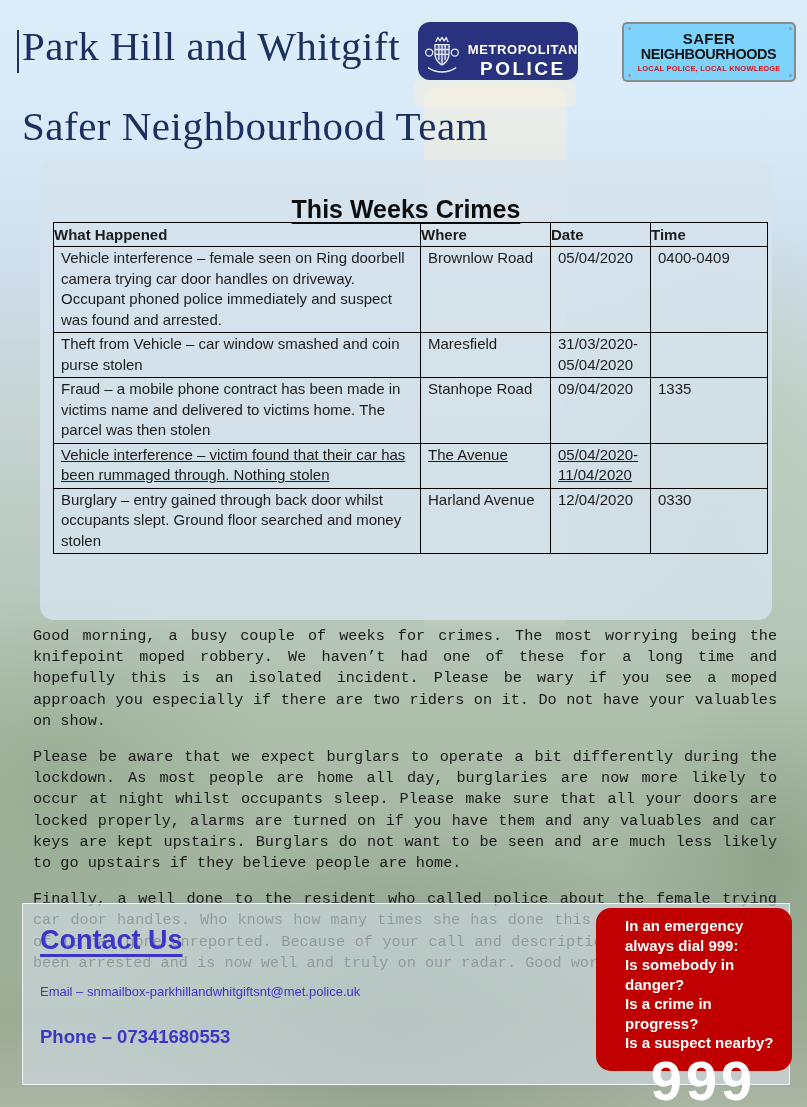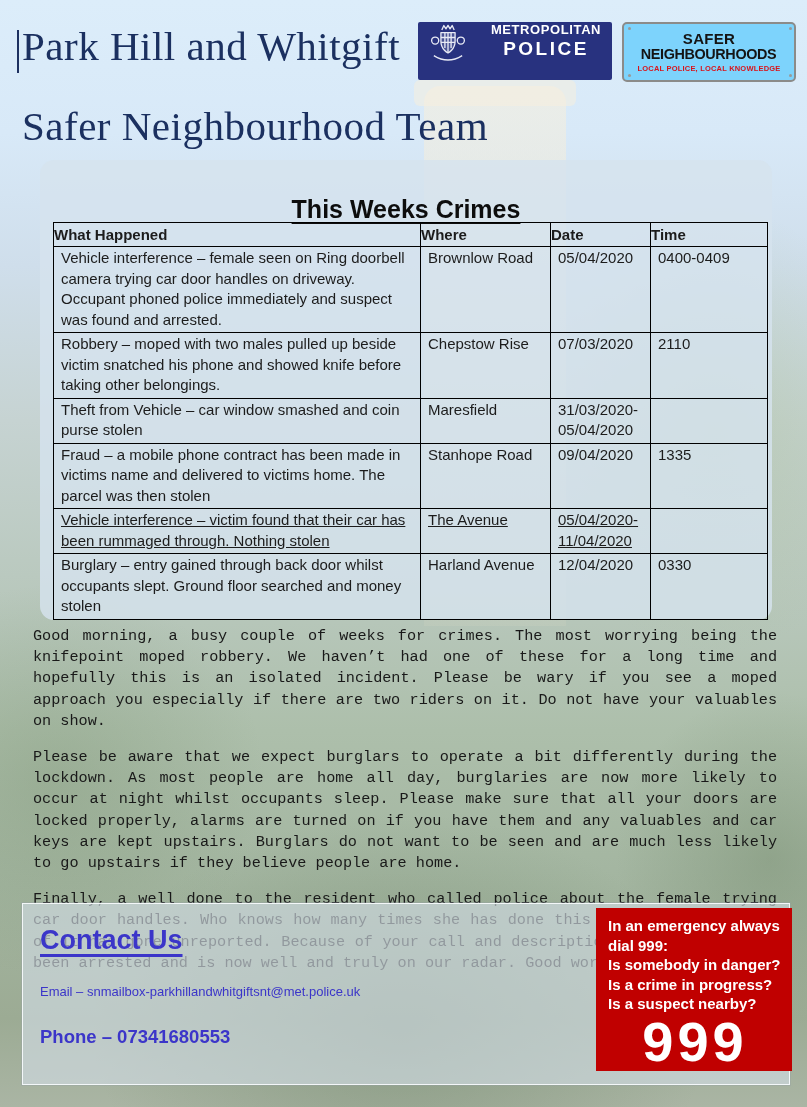--- a/index.html
+++ b/index.html
@@ -21,21 +21,21 @@
   .bg-tower::before{
     content:"";position:absolute;left:-10px;top:-6px;width:162px;height:26px;
     background:rgba(246,239,222,0.55);border-radius:6px;
   }
   
   .text-cursor{position:absolute;left:17px;top:30px;width:2px;height:43px;background:#1d3060;}
   .title-line{position:absolute;left:22px;font-family:"Liberation Serif",serif;font-size:41px;color:#1b3060;letter-spacing:0.5px;white-space:nowrap;}
   .title-1{top:22px;}
   .title-2{top:102px;}
   
-  .met-logo{position:absolute;left:418px;top:22px;width:194px;height:58px;display:flex;align-items:flex-start;border-radius:2px;}
+  .met-logo{position:absolute;left:418px;top:22px;width:160px;height:58px;display:flex;align-items:flex-end;border-radius:12px;}
   .met-crest{width:60px;display:flex;align-items:center;justify-content:center;}
   .met-divider{width:2px;background:#ffffff;margin:4px 0;}
   .met-text{flex:1;display:flex;flex-direction:column;align-items:center;justify-content:center;color:#fff;}
   .met-line1{font-size:13px;font-weight:bold;letter-spacing:0.6px;}
   .met-line2{font-size:19px;font-weight:bold;letter-spacing:2.5px;margin-top:1px;}
   
   .sn-logo{position:absolute;left:622px;top:22px;width:174px;height:60px;background:#7dd3fc;border:2px solid #8b8b89;border-radius:5px;box-sizing:border-box;display:flex;flex-direction:column;align-items:center;justify-content:center;}
   .sn-logo::after{content:"";position:absolute;width:3px;height:3px;border-radius:50%;background:#9a9a98;top:3px;left:4px;box-shadow:161px 0 0 #9a9a98,0 47px 0 #9a9a98,161px 47px 0 #9a9a98;}
   .sn-line1{font-size:15px;font-weight:800;color:#141414;line-height:14px;letter-spacing:0.3px;}
   .sn-line2{font-size:15px;font-weight:800;color:#141414;line-height:15px;letter-spacing:-0.4px;transform:scaleX(0.96);}
@@ -51,21 +51,21 @@
   tr.r1{height:85px;}tr.r2{height:62px;}tr.r3{height:42px;}tr.r4{height:63px;}tr.r5{height:42px;text-decoration:underline;}tr.r6{height:62px;}
   
   .paragraphs{position:absolute;left:33px;top:626px;width:744px;font-size:15.2px;line-height:21.2px;color:#191919;text-align:justify;font-family:Liberation Mono, monospace;}
   .paragraphs p{margin:0 0 15px;}
   
   .contact-panel{position:absolute;left:22px;top:903px;width:768px;height:182px;background:rgba(208,219,226,0.66);border:1px solid rgba(246,249,251,0.95);box-shadow:0 0 0 1px rgba(150,160,165,0.35);box-sizing:border-box;}
   .contact-title{position:absolute;left:40px;top:925px;font-size:27px;font-weight:bold;text-decoration:underline;text-decoration-thickness:3px;text-underline-offset:5px;}
   .contact-email{position:absolute;left:40px;top:984px;font-size:13px;font-weight:normal;white-space:nowrap;}
   .contact-phone{position:absolute;left:40px;top:1026px;font-size:18.5px;font-weight:bold;}
   
-  .emergency-box{position:absolute;left:596px;top:908px;width:196px;height:163px;box-sizing:border-box;padding:8px 10px 6px 12px;color:#ffffff;}
+  .emergency-box{position:absolute;left:596px;top:908px;width:196px;height:163px;box-sizing:border-box;padding:8px 10px 6px 29px;color:#ffffff;border-radius:15px;}
   .em-line{font-size:15px;font-weight:bold;line-height:19.5px;}
   .em-number{text-align:center;font-size:56px;font-weight:800;letter-spacing:4px;line-height:54px;margin-top:1px;}
 </style>
 </head>
 <body>
 
 <div class="bg-tower"></div>
 
 <div class="text-cursor"></div>
 <div class="title-line title-1">Park Hill and Whitgift</div>
@@ -114,26 +114,20 @@
         <th>Time</th>
       </tr>
     </thead>
     <tbody>
       <tr class="r1">
         <td>Vehicle interference – female seen on Ring doorbell camera trying car door handles on driveway. Occupant phoned police immediately and suspect was found and arrested.</td>
         <td>Brownlow Road</td>
         <td>05/04/2020</td>
         <td>0400-0409</td>
       </tr>
-      <tr class="r2">
-        <td>Robbery – moped with two males pulled up beside victim snatched his phone and showed knife before taking other belongings.</td>
-        <td>Chepstow Rise</td>
-        <td>07/03/2020</td>
-        <td>2110</td>
-      </tr>
       <tr class="r3">
         <td>Theft from Vehicle – car window smashed and coin purse stolen</td>
         <td>Maresfield</td>
         <td>31/03/2020-05/04/2020</td>
         <td></td>
       </tr>
       <tr class="r4">
         <td>Fraud – a mobile phone contract has been made in victims name and delivered to victims home. The parcel was then stolen</td>
         <td>Stanhope Road</td>
         <td>09/04/2020</td>

